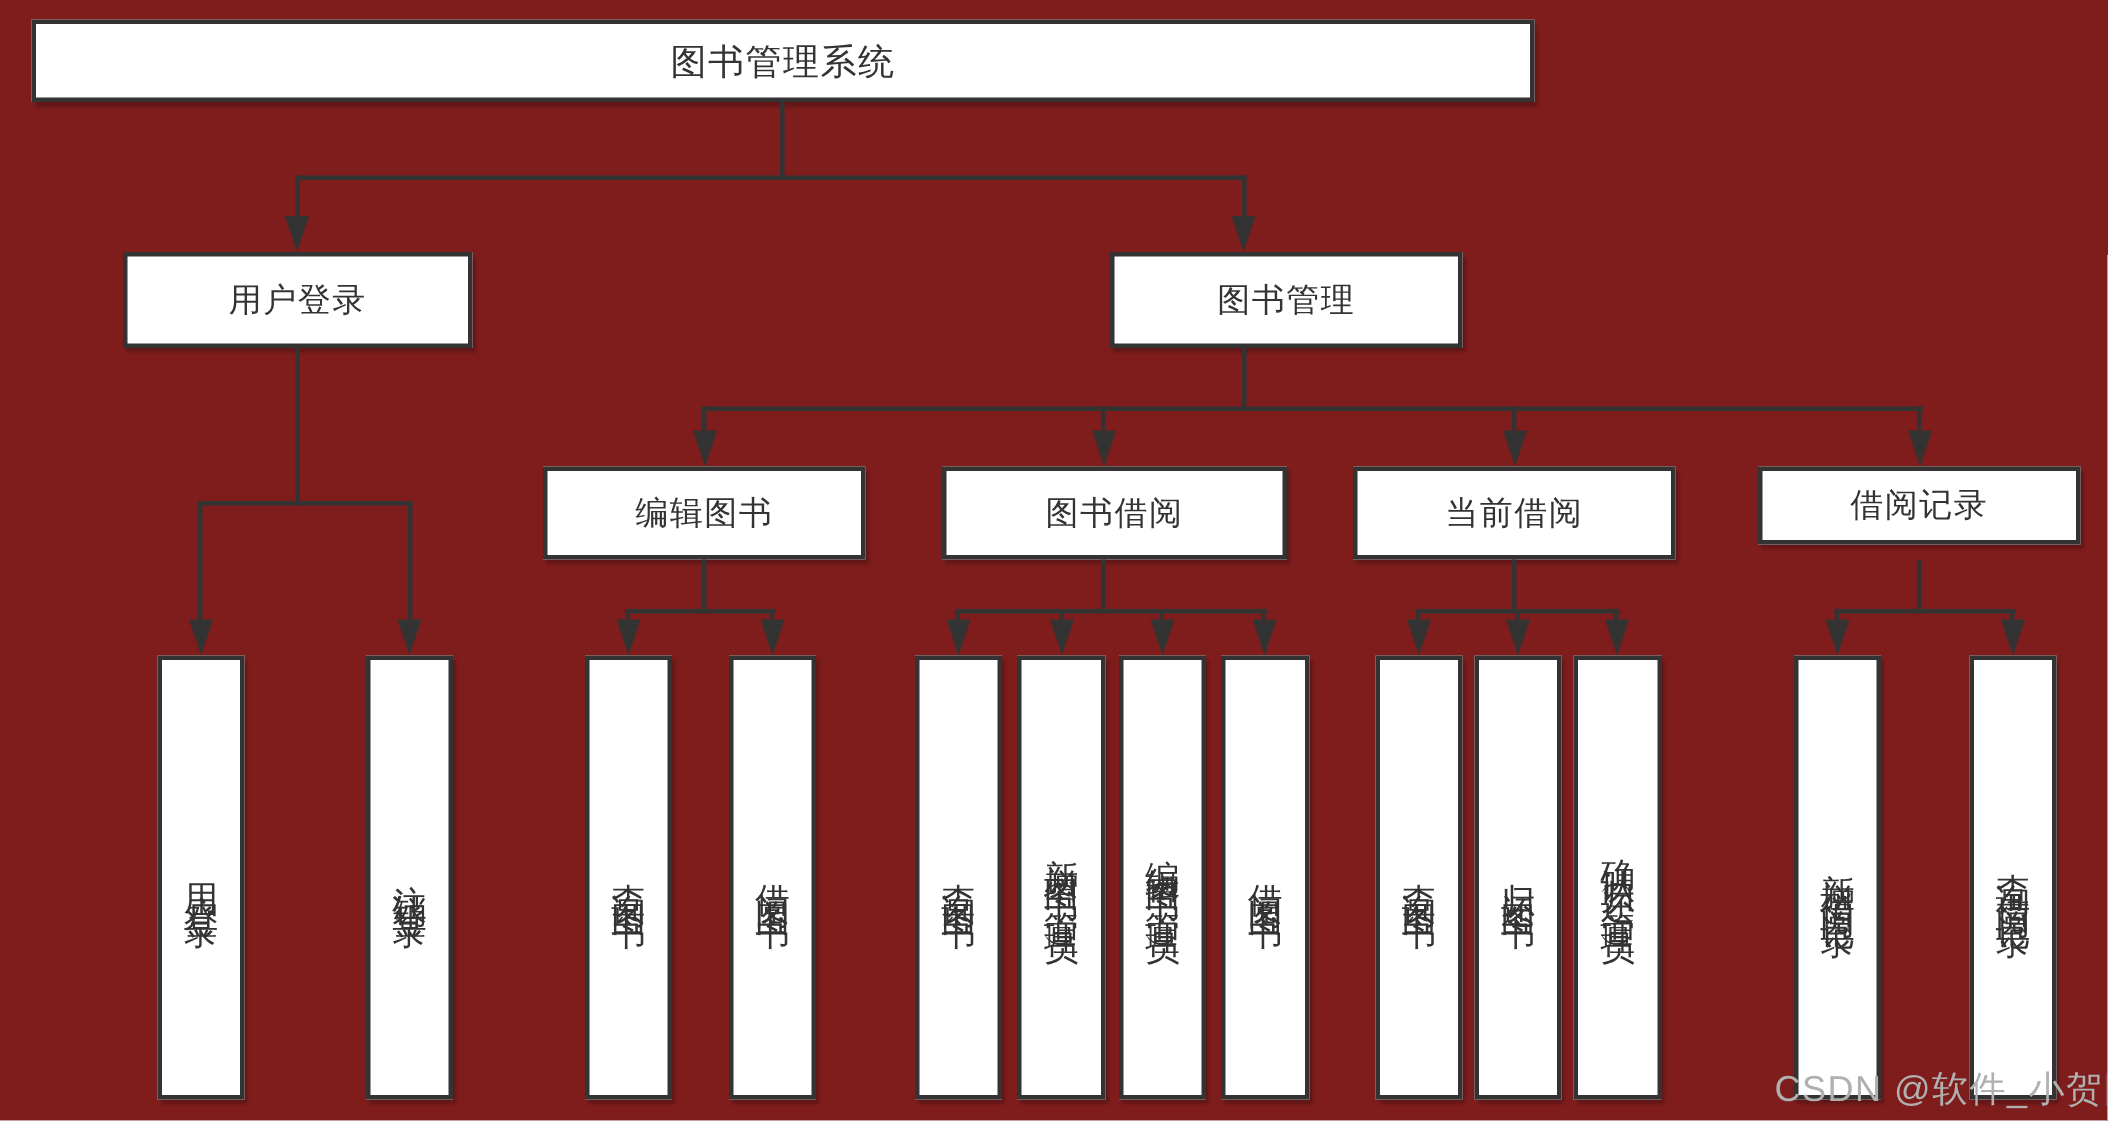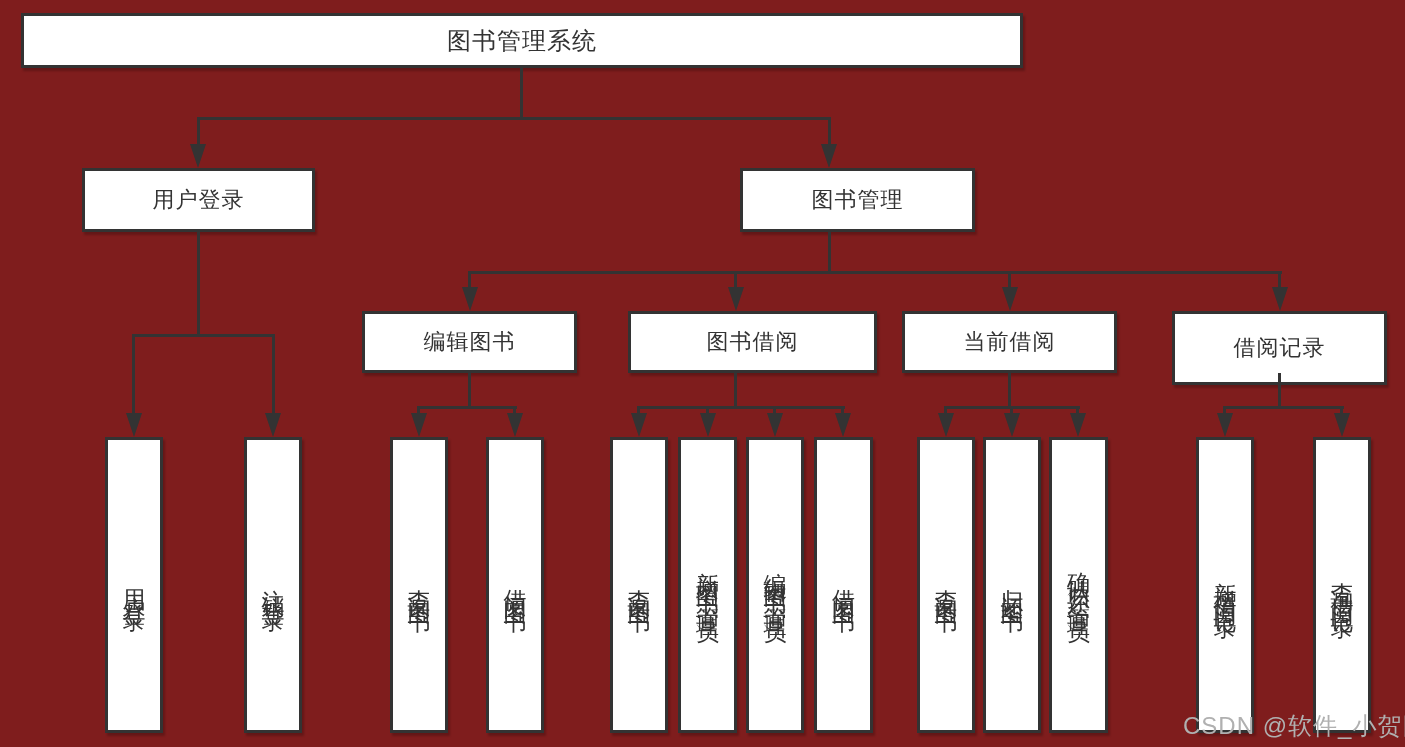--- a/index.html
+++ b/index.html
@@ -22,23 +22,23 @@
     justify-content: center;
     box-shadow: 2px 3px 2px rgba(0,0,0,0.22);
     font-size: 22px;
     letter-spacing: 1px;
     white-space: nowrap;
   }
   .root  { left: 21px;  top: 13px;  width: 1002px; height: 55px; font-size: 24px; }
   .l2a   { left: 82px;  top: 168px; width: 233px;  height: 64px; }
   .l2b   { left: 712px; top: 168px; width: 235px;  height: 64px; margin-left: 28px; }
   .l3a   { left: 362px;  top: 311px; width: 215px; height: 62px; }
-  .l3b   { left: 628px;  top: 311px; width: 249px; height: 62px; }
+  .l3b   { left: 628px;  top: 311px; width: 230px; height: 62px; }
   .l3c   { left: 902px;  top: 311px; width: 215px; height: 62px; }
-  .l3d   { left: 1172px; top: 311px; width: 215px; height: 74px; }
+  .l3d   { left: 1172px; top: 311px; width: 215px; height: 52px; }
   .vbox {
     top: 437px;
     height: 296px;
     width: 58px;
     writing-mode: vertical-rl;
     text-orientation: mixed;
     font-size: 23px;
     letter-spacing: 7px;
     line-height: 1;
   }

